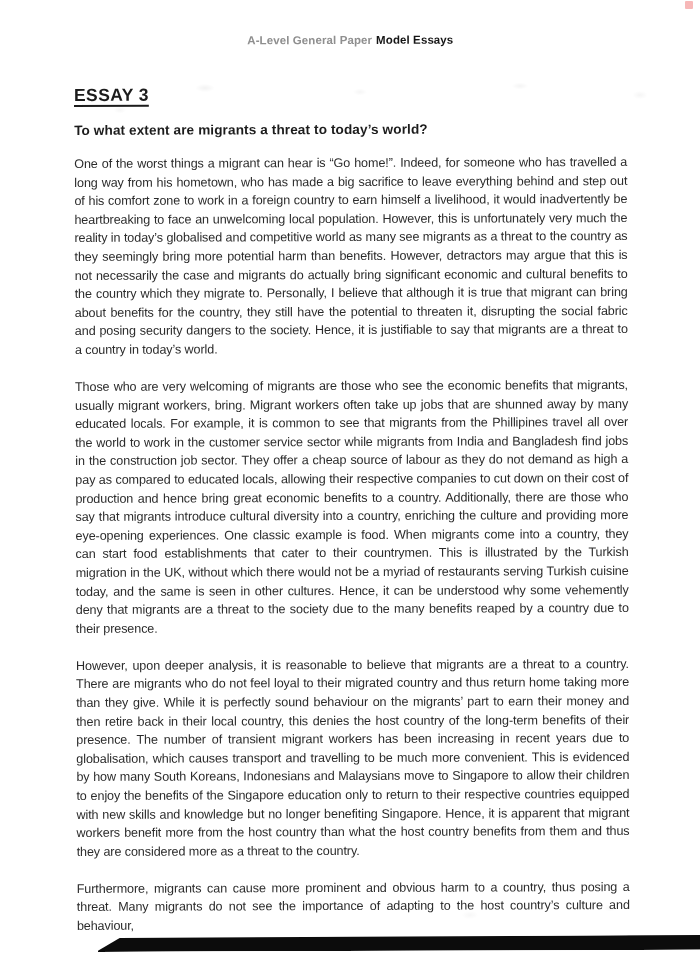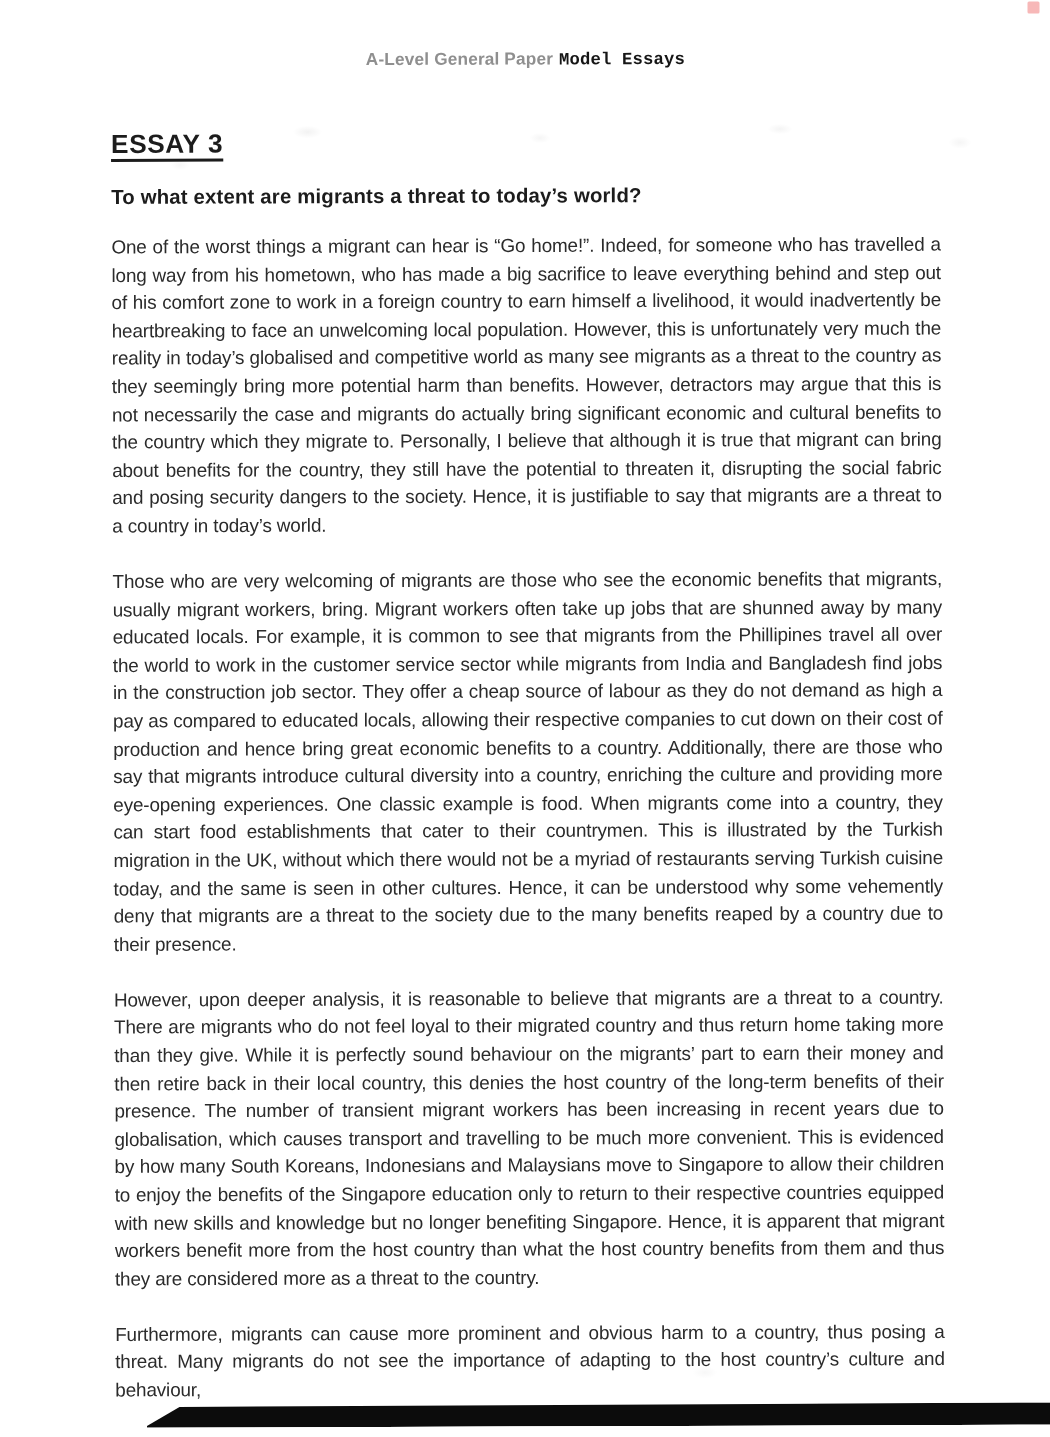--- a/index.html
+++ b/index.html
@@ -33,21 +33,21 @@
     transform-origin: 50% 40%;
   }
   .header {
     margin-top: 34px;
     text-align: center;
     font-size: 11.5px;
     font-weight: 700;
     letter-spacing: 0.1px;
   }
   .hdr-gray { color: #8f8f8f; margin-right: 4px; }
-  .hdr-dark { color: #161616; font-family: Liberation Mono, monospace; }
+  .hdr-dark { color: #161616; }
 
   .essay-heading {
     margin: 38px 0 0 0;
     font-size: 17.5px;
     font-weight: 700;
     color: #1c1c1c;
     letter-spacing: 0.4px;
     text-decoration: underline;
     text-decoration-thickness: 1.8px;
     text-underline-offset: 4px;

